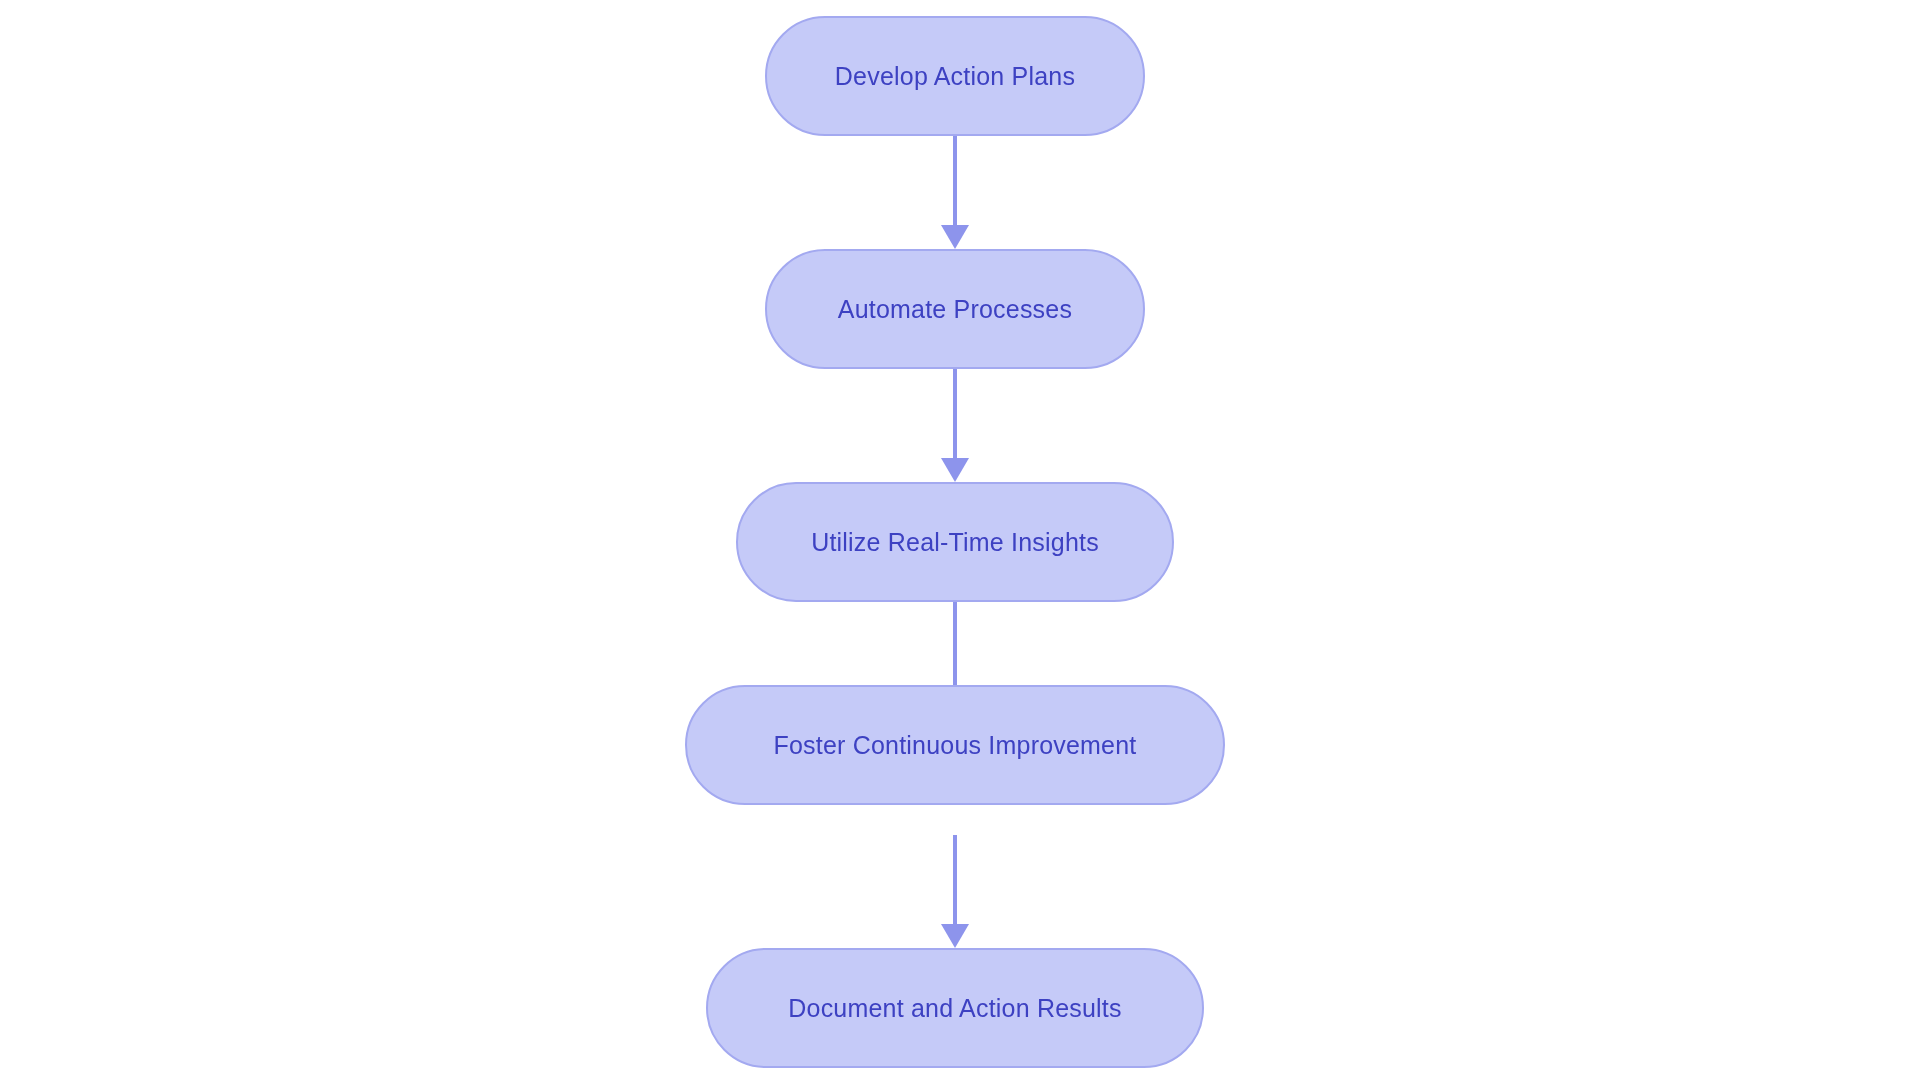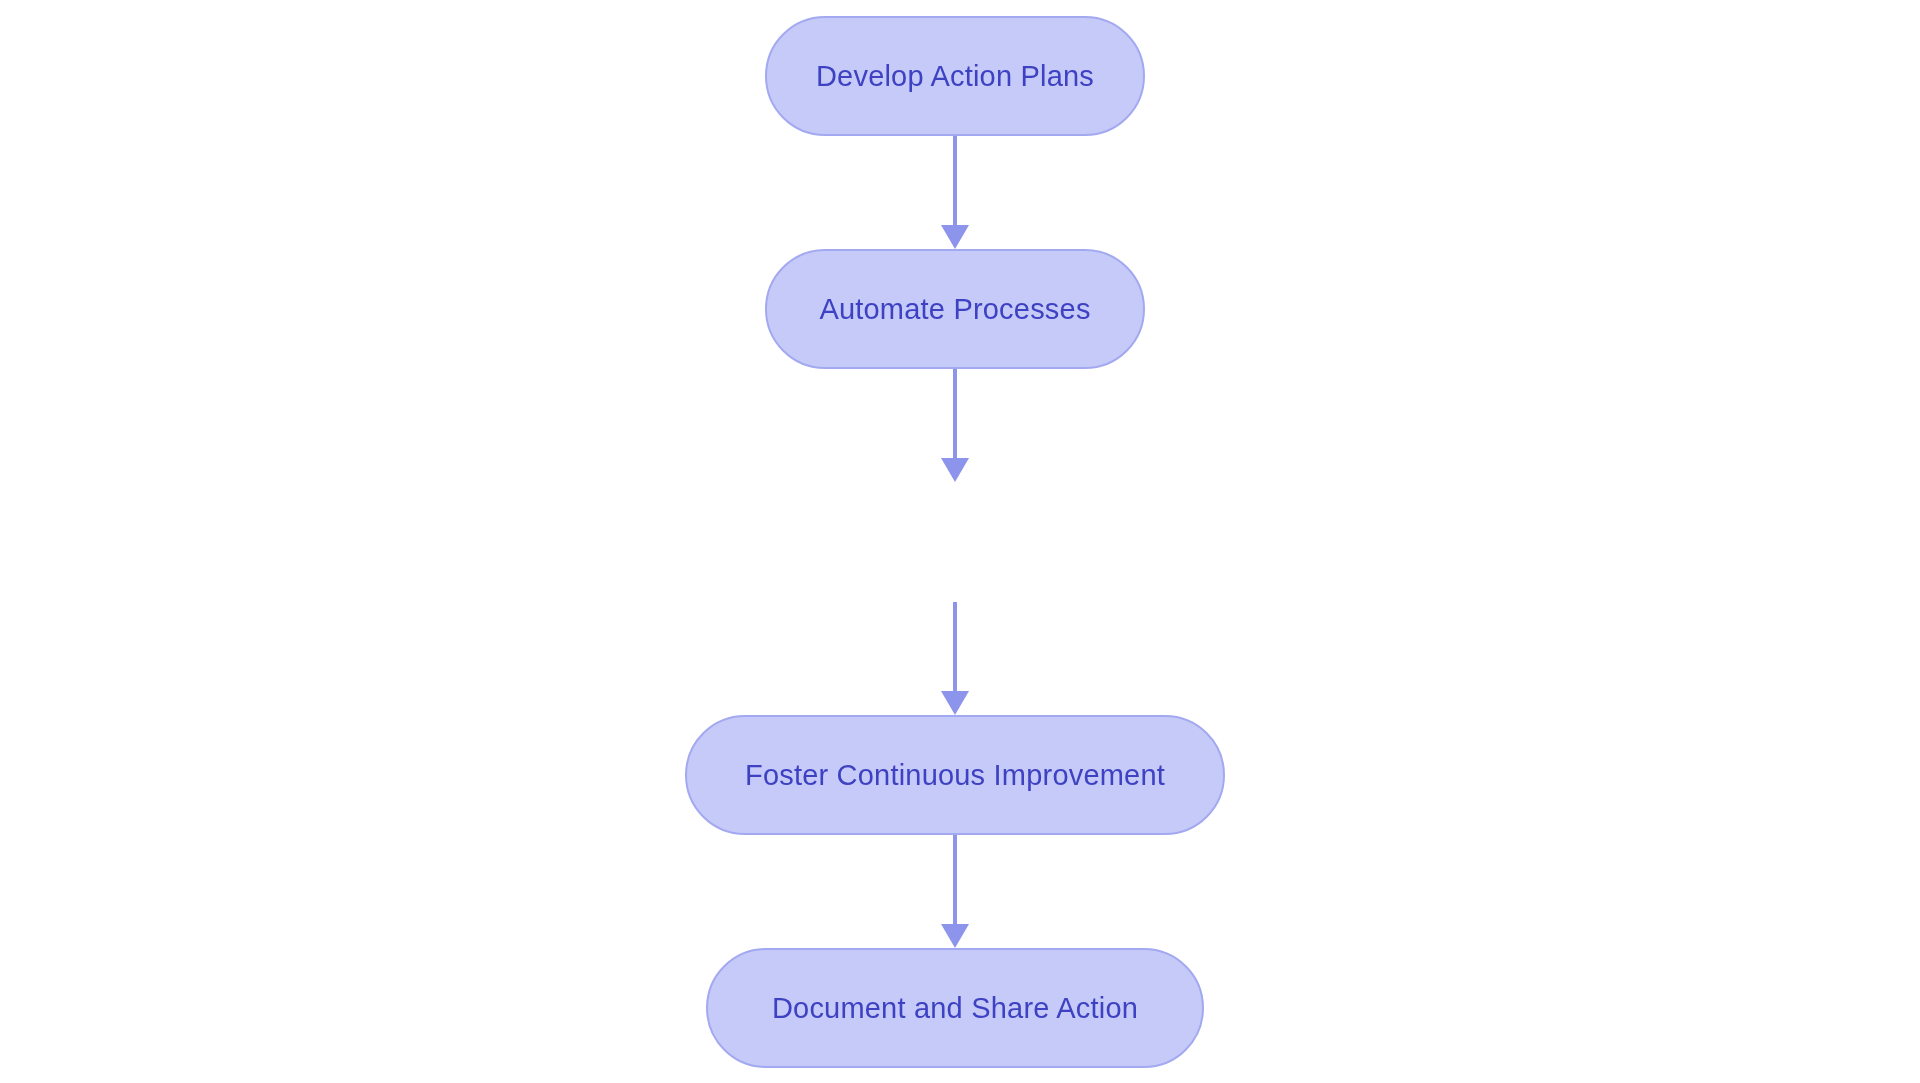--- a/index.html
+++ b/index.html
@@ -29,28 +29,28 @@
     box-sizing: border-box;
     background: var(--node-fill);
     border: 2px solid var(--node-border);
     border-radius: 60px;
     display: flex;
     align-items: center;
     justify-content: center;
   }
   .node-label {
     color: var(--node-text);
-    font-size: 29px;
+    font-size: 25px;
     letter-spacing: 0.2px;
     white-space: nowrap;
   }
   .node-1 { top: 16px;  width: 380px; }
   .node-2 { top: 249px; width: 380px; justify-content: center; }
   .node-3 { top: 482px; width: 438px; }
-  .node-4 { top: 715px; width: 540px; }
+  .node-4 { top: 685px; width: 540px; }
   .node-5 { top: 948px; width: 498px; }
 
   .connector {
     position: absolute;
     left: 955px;
     transform: translateX(-50%);
     width: 28px;
     height: 113px;
     display: flex;
     flex-direction: column;
@@ -89,32 +89,35 @@
 
   <div class="node node-2">
     <span class="node-label">Automate Processes</span>
   </div>
 
   <div class="connector connector-2">
     <div class="arrow-line"></div>
     <div class="arrow-head"></div>
   </div>
 
+  <div class="node node-3">
+    <span class="node-label">Utilize Real-Time Insights</span>
+  </div>
 
   <div class="connector connector-3">
     <div class="arrow-line"></div>
     <div class="arrow-head"></div>
   </div>
 
   <div class="node node-4">
     <span class="node-label">Foster Continuous Improvement</span>
   </div>
 
   <div class="connector connector-4">
     <div class="arrow-line"></div>
     <div class="arrow-head"></div>
   </div>
 
   <div class="node node-5">
-    <span class="node-label">Document and Share Action</span>
+    <span class="node-label">Document and Action Results</span>
   </div>
 
 </div>
 
 </body></html>

